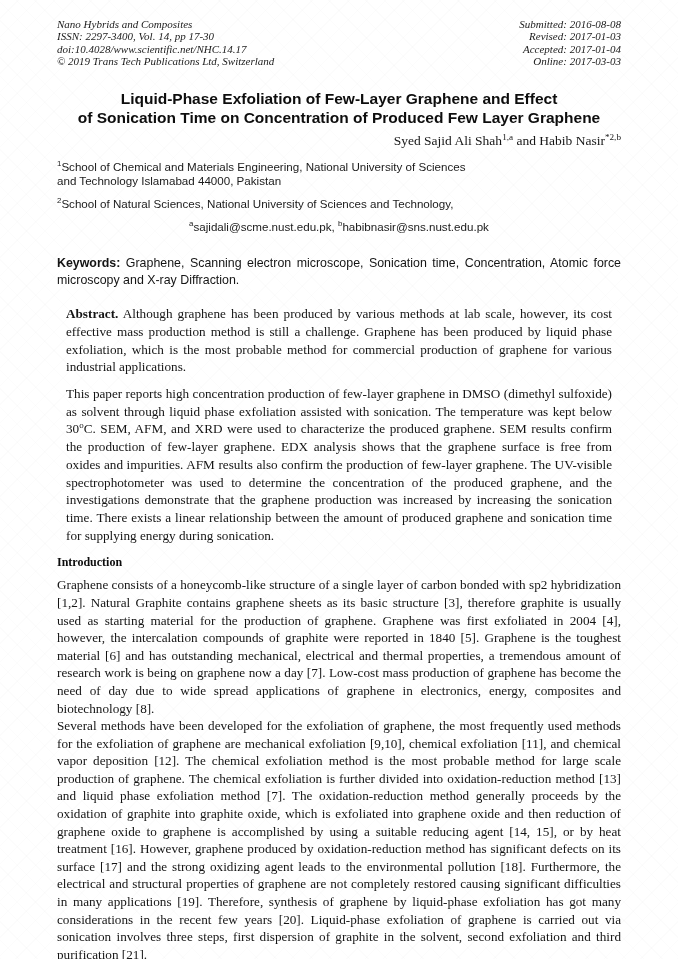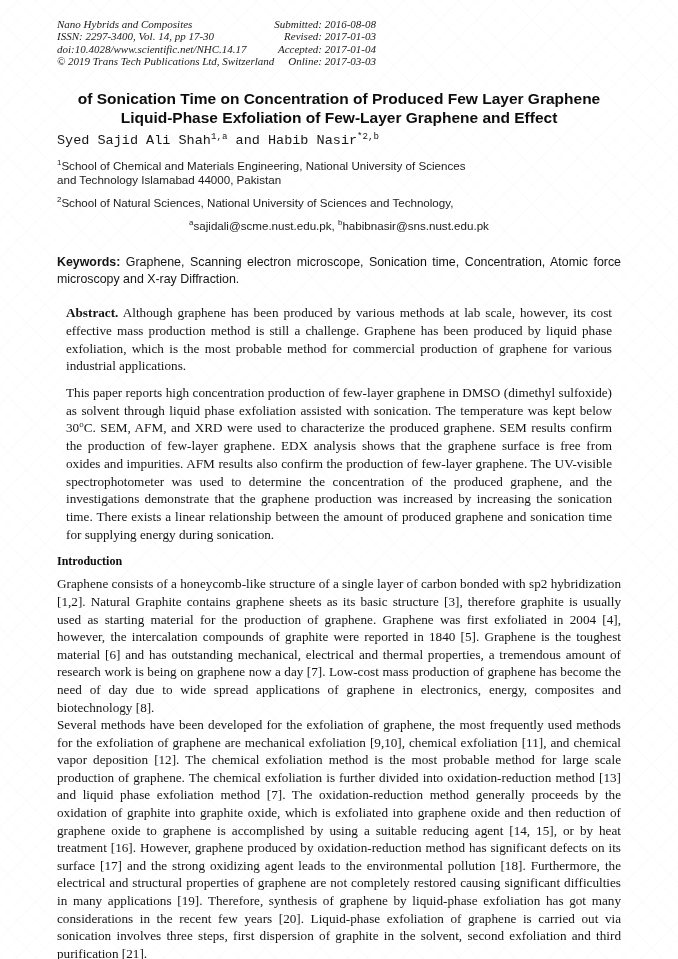--- a/index.html
+++ b/index.html
@@ -16,41 +16,41 @@
     background-color: #ffffff;
     background-image:
       repeating-linear-gradient(45deg, rgba(0,0,0,0.013) 0 1px, transparent 1px 13px),
       repeating-linear-gradient(-45deg, rgba(0,0,0,0.013) 0 1px, transparent 1px 13px);
     overflow: hidden;
     font-family: "Liberation Serif", serif;
     color: #111111;
   }
   .journal-header {
     display: flex;
-    justify-content: flex-start;
+    justify-content: space-between;
     font-family: "Liberation Serif", serif;
     font-style: italic;
     font-size: 11px;
     line-height: 12.4px;
     color: #1a1a1a;
   }
   .journal-header .right { text-align: right; }
   .paper-title {
     margin-top: 21px;
     text-align: center;
     font-family: "Liberation Sans", sans-serif;
     font-weight: bold;
     font-size: 15.5px;
     line-height: 19px;
     color: #0d0d0d;
   }
   .authors-line {
     margin-top: 6px;
-    text-align: left;
-    font-family: Liberation Mono, monospace;
+    text-align: right;
+    font-family: Liberation Serif, serif;
     font-size: 13.5px;
     color: #161616;
   }
   sup.s {
     font-size: 68%;
     vertical-align: super;
     line-height: 0;
   }
   .affiliation {
     margin-top: 11px;
@@ -115,22 +115,22 @@
     </div>
     <div class="right">
       <div>Submitted: 2016-08-08</div>
       <div>Revised: 2017-01-03</div>
       <div>Accepted: 2017-01-04</div>
       <div>Online: 2017-03-03</div>
     </div>
   </div>
 
   <div class="paper-title">
+    <div>Liquid-Phase Exfoliation of Few-Layer Graphene and Effect</div>
     <div>of Sonication Time on Concentration of Produced Few Layer Graphene</div>
-    <div>Liquid-Phase Exfoliation of Few-Layer Graphene and Effect</div>
   </div>
 
   <div class="authors-line"><span>Syed Sajid Ali Shah</span><sup class="s">1,a</sup><span> and </span><span>Habib Nasir</span><sup class="s">*2,b</sup></div>
 
   <div class="affiliation">
     <div><sup class="s">1</sup><span>School of Chemical and Materials Engineering, National University of Sciences</span></div>
     <div>and Technology Islamabad 44000, Pakistan</div>
   </div>
 
   <div class="affiliation second">

